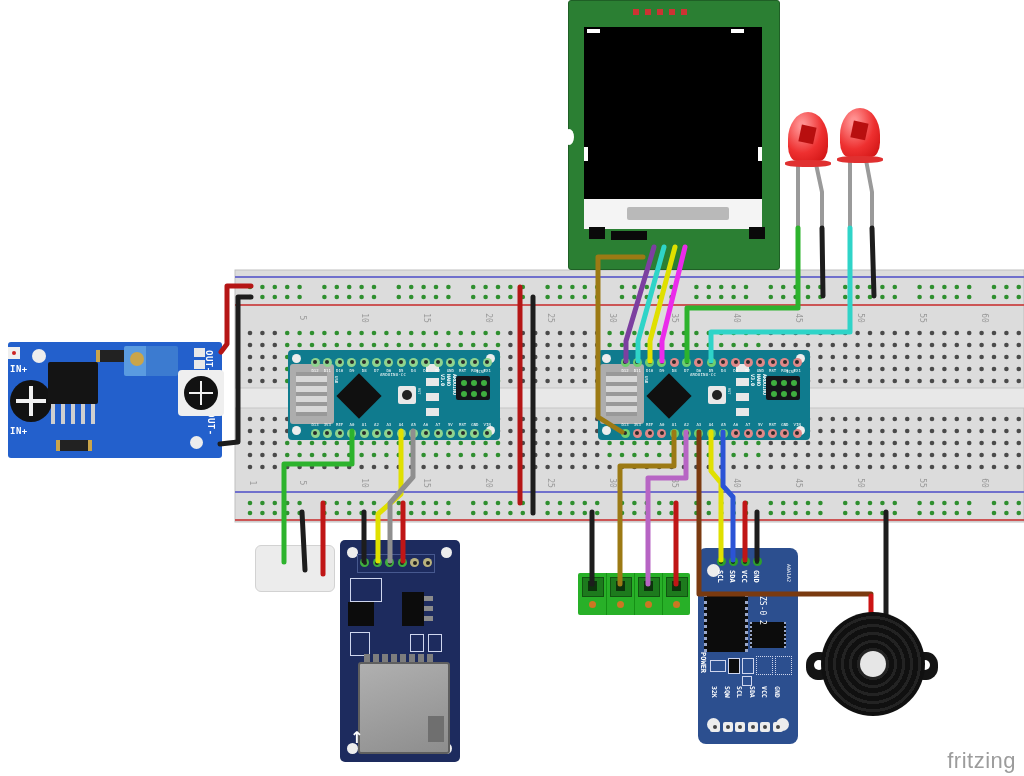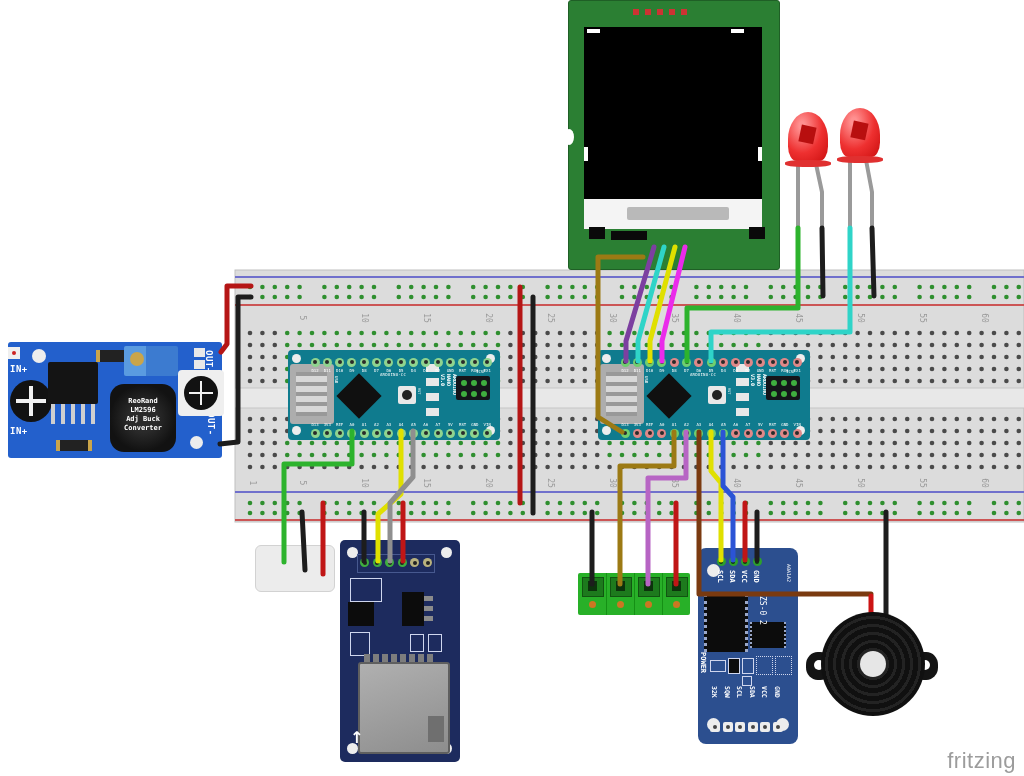--- a/index.html
+++ b/index.html
@@ -955,28 +955,20 @@
     <div class="abs corner" style="left:182px;top:94px;width:13px;height:13px;"></div>
     <div class="abs" style="left:40px;top:20px;width:50px;height:42px;background:#141414;border-radius:2px;"></div>
     <div class="abs" style="left:43px;top:62px;width:4px;height:20px;background:#cfcfcf;"></div>
     <div class="abs" style="left:53px;top:62px;width:4px;height:20px;background:#cfcfcf;"></div>
     <div class="abs" style="left:63px;top:62px;width:4px;height:20px;background:#cfcfcf;"></div>
     <div class="abs" style="left:73px;top:62px;width:4px;height:20px;background:#cfcfcf;"></div>
     <div class="abs" style="left:83px;top:62px;width:4px;height:20px;background:#cfcfcf;"></div>
     <div class="abs" style="left:88px;top:8px;width:24px;height:12px;background:#222;border-left:4px solid #caa54a;border-right:4px solid #caa54a;"></div>
     <div class="abs" style="left:116px;top:4px;width:54px;height:30px;background:linear-gradient(90deg,#5a9be0 0 40%,#3c7bd0 40%);border-radius:2px;"></div>
     <div class="abs" style="left:122px;top:10px;width:14px;height:14px;background:#caa54a;border-radius:50%;"></div>
-    <div class="abs" style="left:102px;top:42px;width:66px;height:68px;background:radial-gradient(circle,#2a2a2a 30%,#121212 70%);border-radius:14px;">
-      <div class="tinytxt" style="position:absolute;left:0;top:13px;width:66px;text-align:center;font-size:7px;line-height:9px;font-weight:bold;">
-        <div>ReoRand</div>
-        <div>LM2596</div>
-        <div>Adj Buck</div>
-        <div>Converter</div>
-      </div>
-    </div>
     <div class="abs" style="left:186px;top:6px;width:11px;height:9px;background:#e8e8e8;"></div>
     <div class="abs" style="left:186px;top:18px;width:11px;height:9px;background:#e8e8e8;"></div>
     <div class="abs" style="left:48px;top:98px;width:28px;height:11px;background:#222;border-left:4px solid #caa54a;border-right:4px solid #caa54a;"></div>
   </div>
 
   <div class="abs module" style="left:255px;top:545px;width:78px;height:45px;background:#ececec;border:1px solid #d2d2d2;border-radius:6px;"></div>
 
   <div class="abs module" style="left:340px;top:540px;width:120px;height:222px;background:#1d2b5e;border-radius:5px;">
     <div class="abs corner" style="left:7px;top:7px;width:11px;height:11px;"></div>
     <div class="abs corner" style="left:101px;top:7px;width:11px;height:11px;"></div>

